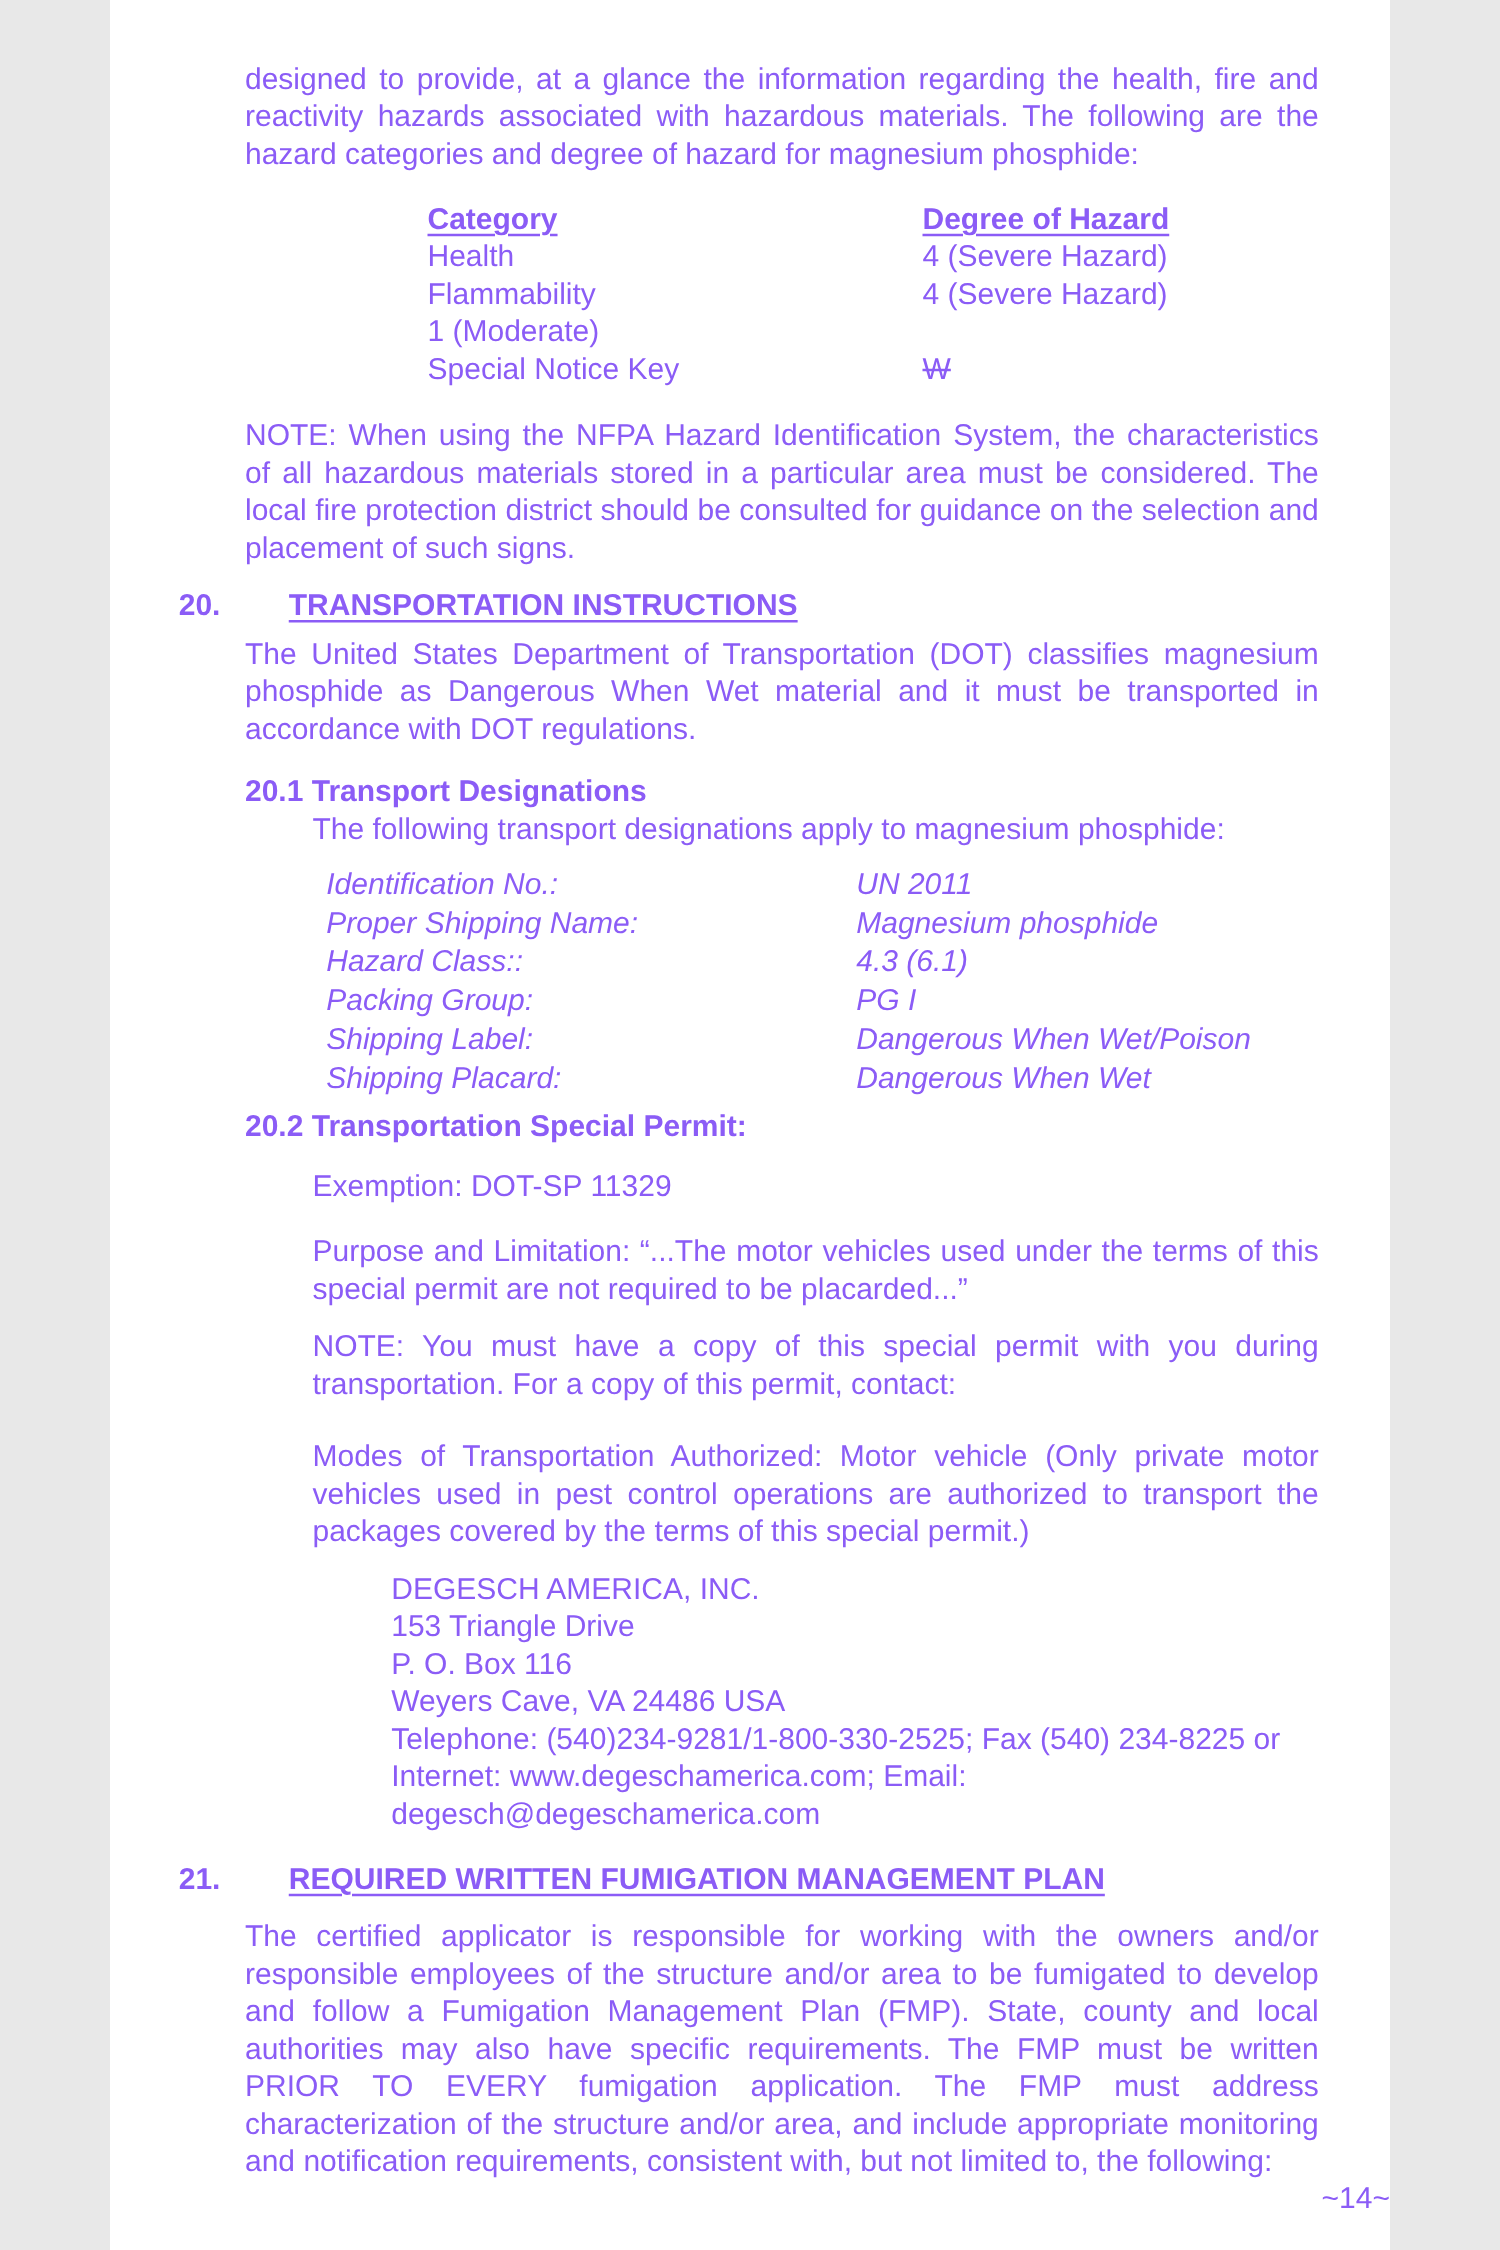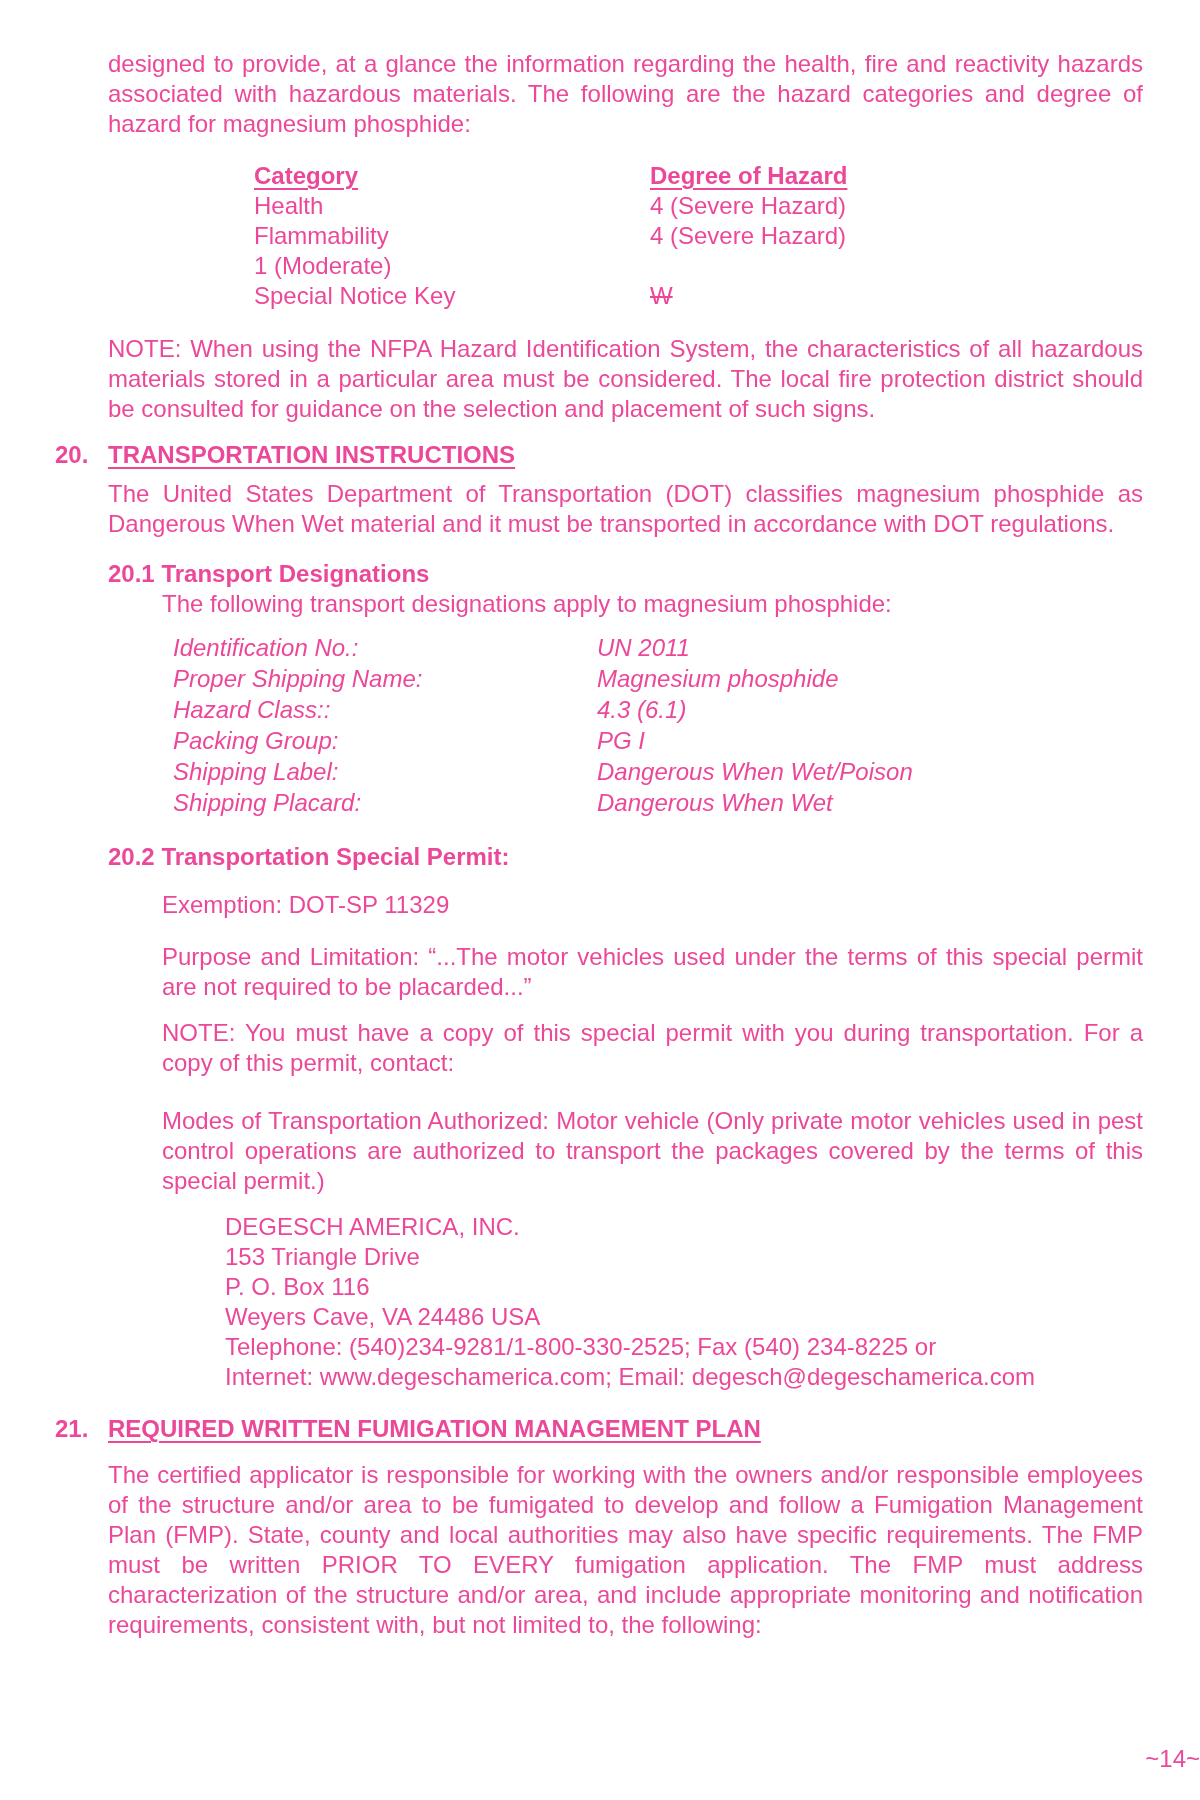--- a/index.html
+++ b/index.html
@@ -1,56 +1,56 @@
 <!DOCTYPE html>
 <html><head>
 <meta charset="utf-8">
 <style>
   html, body { margin: 0; padding: 0; background: #e8e8e8; }
   .page {
     position: relative;
-    width: 1200px;
+    width: 1024px;
     height: 1800px;
     margin: 0 auto;
     background: #ffffff;
-    color: #ec4899;
+    color: #8b5cf6;
     font-family: "Liberation Sans", sans-serif;
     font-size: 24px;
     line-height: 30px;
     overflow: hidden;
     box-sizing: border-box;
     padding: 49px 57px 0 108px;
   }
   .para { margin: 0; text-align: justify; }
 
   
   .hazard-table { margin: 22px 0 0 146px; }
   .ht-row { display: flex; }
   .ht-c1 { width: 396px; flex: none; }
   .ht-head { font-weight: bold; text-decoration: underline; text-decoration-thickness: 2px; text-underline-offset: 4px; }
   .strike { text-decoration: line-through; text-decoration-thickness: 2px; }
 
   .nfpa-note { margin-top: 23px; }
 
   
-  .sec-heading { display: flex; margin-left: -53px; }
+  .sec-heading { display: flex; margin-left: -53px; gap: 35px; }
   .sec-num { flex: 0 0 53px; font-weight: bold; }
   .sec-title { font-weight: bold; text-decoration: underline; text-decoration-thickness: 2px; text-underline-offset: 4px; }
   .sec20-heading { margin-top: 16px; }
   .sec20-intro { margin-top: 9px; }
 
   .sub-heading { margin-top: 20px; font-weight: bold; }
   .indent { margin-left: 54px; }
 
   
   .designations { margin: 13px 0 0 65px; line-height: 31px; }
   .dg-row { display: flex; font-style: italic; }
   .dg-c1 { width: 424px; flex: none; }
 
-  .h202 { margin-top: 24px; }
+  .h202 { margin-top: 9px; }
   .exemption { margin-top: 18px; }
   .purpose { margin-top: 22px; }
   .modes { margin-top: 28px; }
   .note2 { margin-top: 16px; }
 
   .contact { margin: 16px 0 0 117px; line-height: 30px; }
 
   .sec21-heading { margin-top: 22px; }
   .sec21-body { margin-top: 16px; }
 

